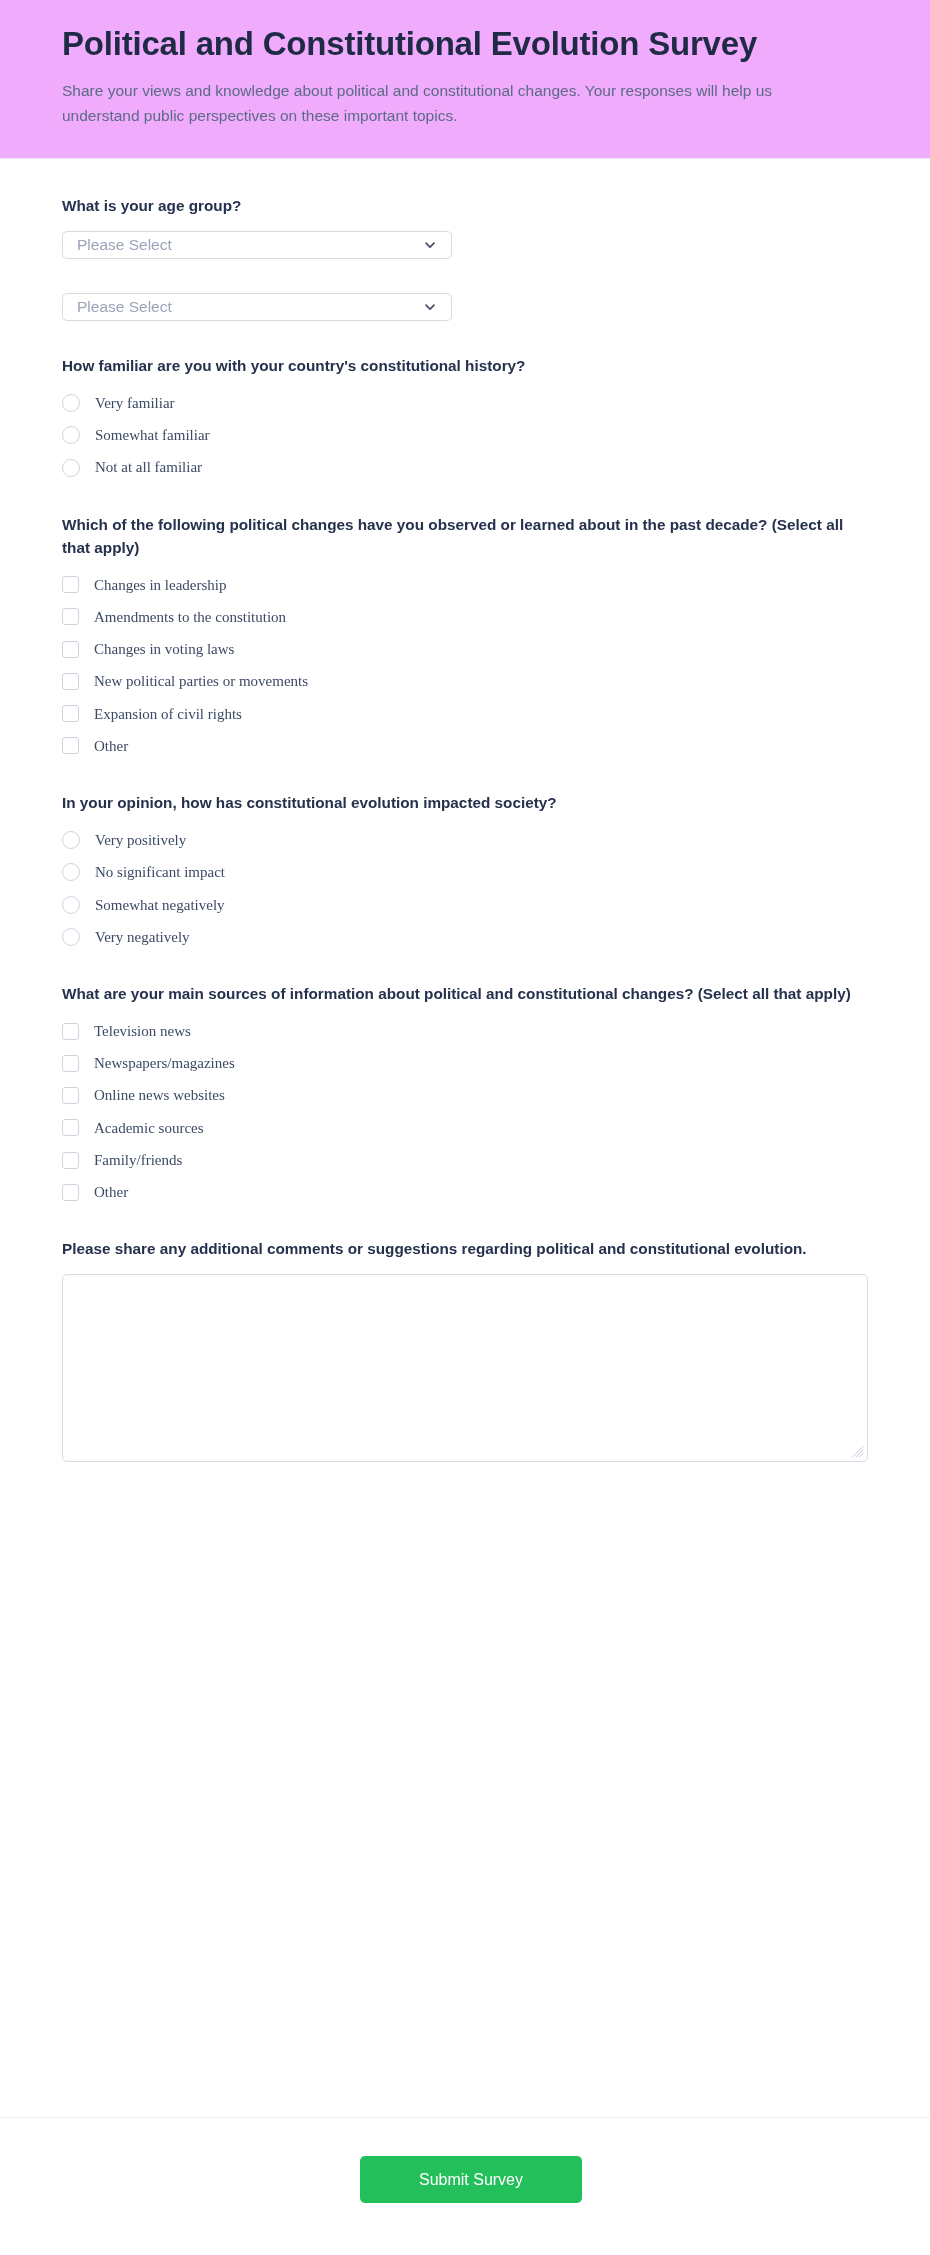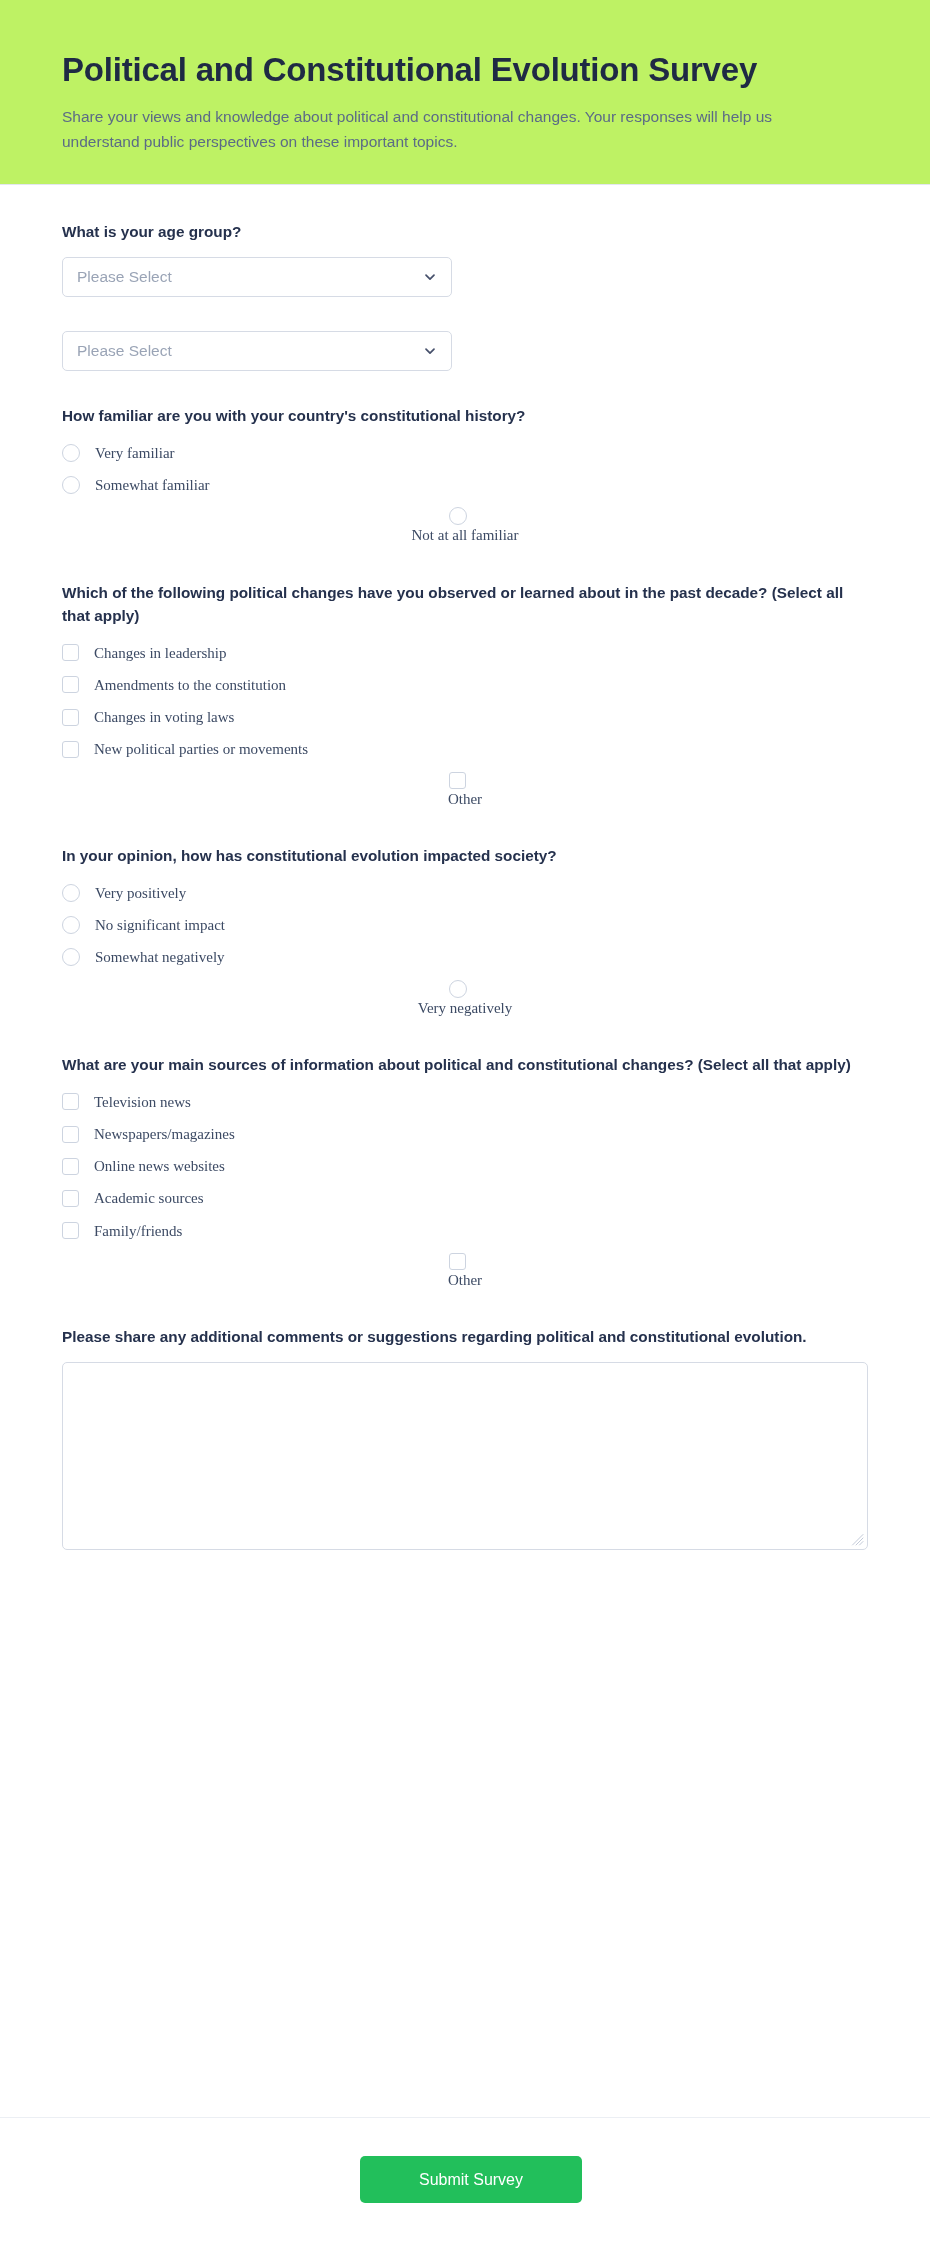--- a/index.html
+++ b/index.html
@@ -19,22 +19,22 @@
   .page {
     width: 930px;
     min-height: 2255px;
     background: #ffffff;
     display: flex;
     flex-direction: column;
   }
 
   
   .form-header {
-    padding: 48px 62px 30px 62px;
-    background: #bef264;
+    padding: 22px 62px 30px 62px;
+    background: #f0abfc;
   }
   .form-title {
     margin: 0;
     font-size: 33px;
     line-height: 1.33;
     font-weight: bold;
     color: #1f2a44;
     letter-spacing: -0.2px;
     max-width: 720px;
   }
@@ -72,21 +72,21 @@
     max-width: 790px;
   }
 
   
   .select-wrap {
     position: relative;
     width: 390px;
   }
   .select-box {
     width: 100%;
-    height: 40px;
+    height: 28px;
     border: 1px solid #d6dbe5;
     border-radius: 5px;
     background: #ffffff;
     display: flex;
     align-items: center;
     padding: 0 14px;
     font-size: 15.5px;
     color: #9aa4b6;
     cursor: pointer;
     user-select: none;
@@ -108,21 +108,21 @@
 
   
   .options { margin: 0; padding: 0; font-family: Liberation Serif, serif; }
   .option-row {
     display: flex;
     align-items: center;
     padding: 2px 0;
     margin-bottom: 8px;
     cursor: pointer;
   }
-  .option-row:last-child { margin-bottom: 0; flex-direction: column; }
+  .option-row:last-child { margin-bottom: 0; }
 
   .radio-mark {
     width: 18px;
     height: 18px;
     border-radius: 50%;
     border: 1px solid #cdd4e0;
     background: #ffffff;
     flex: 0 0 auto;
     margin-right: 15px;
   }
@@ -265,20 +265,24 @@
         <div class="option-row">
           <span class="check-mark"></span>
           <span class="option-text">Changes in voting laws</span>
         </div>
         <div class="option-row">
           <span class="check-mark"></span>
           <span class="option-text">New political parties or movements</span>
         </div>
         <div class="option-row">
           <span class="check-mark"></span>
+          <span class="option-text">Expansion of civil rights</span>
+        </div>
+        <div class="option-row">
+          <span class="check-mark"></span>
           <span class="option-text">Other</span>
         </div>
       </div>
     </div>
 
     <div class="question">
       <label class="question-label">In your opinion, how has constitutional evolution impacted society?</label>
       <div class="options">
         <div class="option-row">
           <span class="radio-mark"></span>

